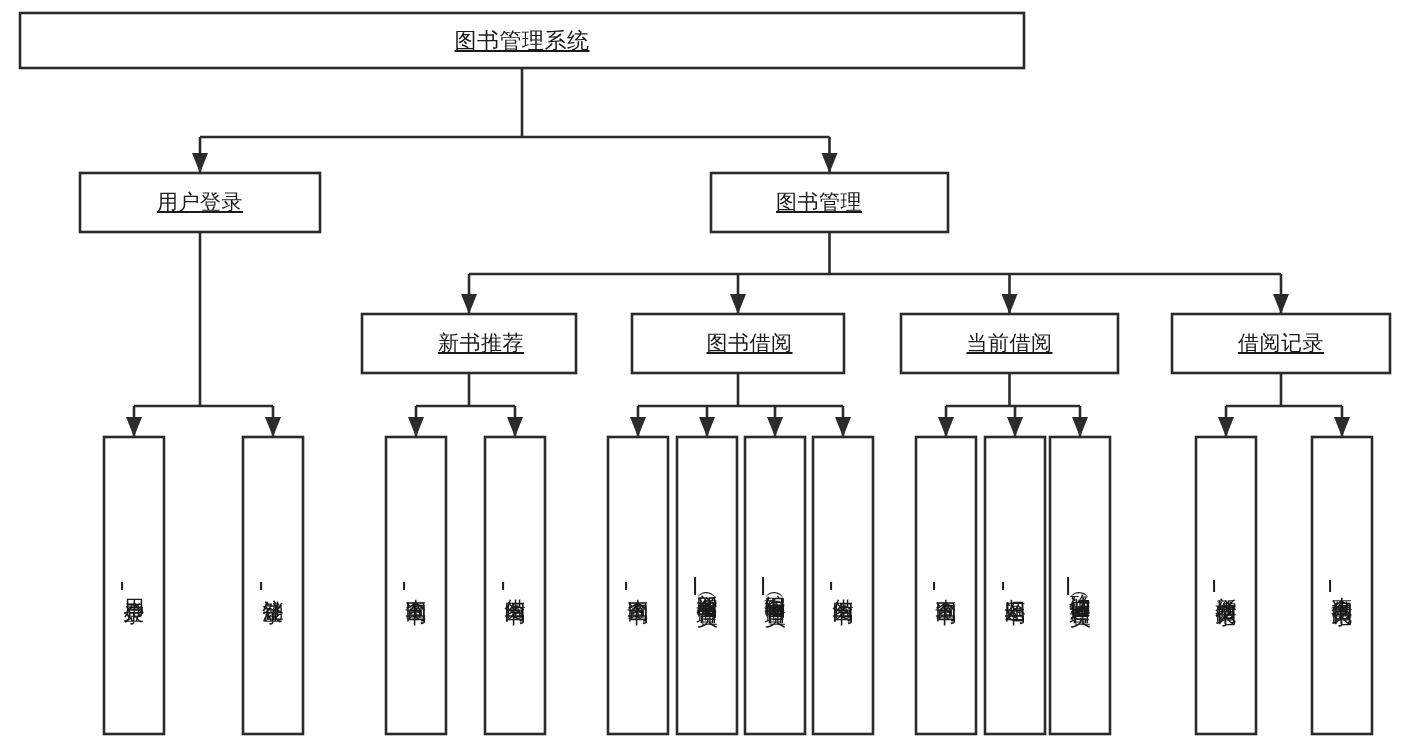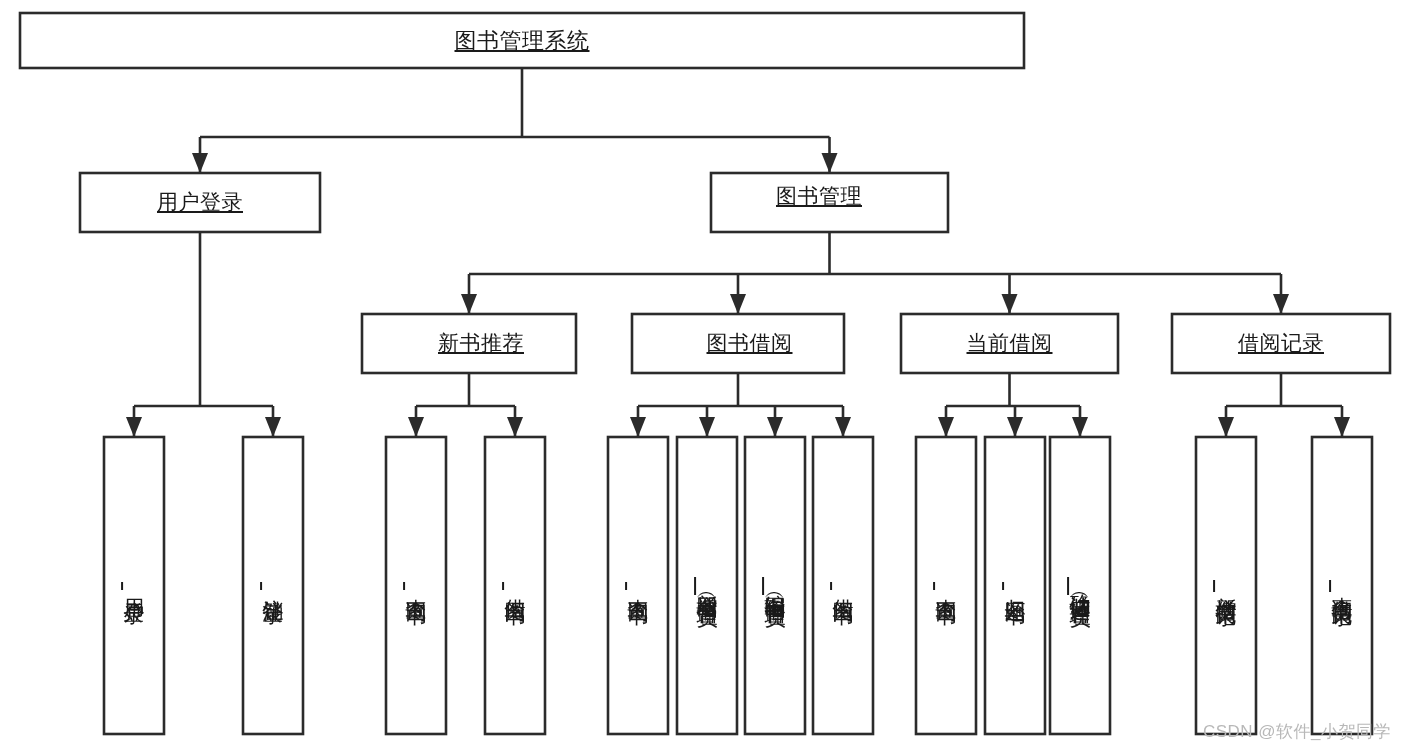--- a/index.html
+++ b/index.html
@@ -160,35 +160,34 @@
         <rect x="985" y="437" width="60" height="297" class="node-box"></rect>
         <rect x="1050" y="437" width="60" height="297" class="node-box"></rect>
         <rect x="1196" y="437" width="60" height="297" class="node-box"></rect>
         <rect x="1312" y="437" width="60" height="297" class="node-box"></rect>
       </g>
   </svg>
 
   <div id="labels-layer">
       <div class="node-label horizontal title" style="left: 20px; top: 13px; width: 1004px; height: 55px;">图书管理系统</div>
       <div class="node-label horizontal" style="left: 80px; top: 173px; width: 240px; height: 59px;">用户登录</div>
-      <div class="node-label horizontal" style="left: 711px; top: 167px; width: 216px; height: 59px;">图书管理</div>
+      <div class="node-label horizontal" style="left: 711px; top: 173px; width: 216px; height: 59px;">图书管理</div>
       <div class="node-label horizontal" style="left: 374px; top: 314px; width: 214px; height: 59px;">新书推荐</div>
       <div class="node-label horizontal" style="left: 632px; top: 314px; width: 235px; height: 59px;">图书借阅</div>
       <div class="node-label horizontal" style="left: 901px; top: 314px; width: 217px; height: 59px;">当前借阅</div>
       <div class="node-label horizontal" style="left: 1172px; top: 314px; width: 218px; height: 59px;">借阅记录</div>
       <div class="node-label vertical" style="left: 104px; top: 437px; width: 60px; height: 297px;">用户登录</div>
       <div class="node-label vertical" style="left: 243px; top: 437px; width: 60px; height: 297px;">注销登录</div>
       <div class="node-label vertical" style="left: 386px; top: 437px; width: 60px; height: 297px;">查询图书</div>
       <div class="node-label vertical" style="left: 485px; top: 437px; width: 60px; height: 297px;">借阅图书</div>
       <div class="node-label vertical" style="left: 608px; top: 437px; width: 60px; height: 297px;">查询图书</div>
       <div class="node-label vertical" style="left: 677px; top: 437px; width: 60px; height: 297px;">新增图书（管理员）</div>
       <div class="node-label vertical" style="left: 745px; top: 437px; width: 60px; height: 297px;">编辑图书（管理员）</div>
       <div class="node-label vertical" style="left: 813px; top: 437px; width: 60px; height: 297px;">借阅图书</div>
       <div class="node-label vertical" style="left: 916px; top: 437px; width: 60px; height: 297px;">查询图书</div>
       <div class="node-label vertical" style="left: 985px; top: 437px; width: 60px; height: 297px;">归还图书</div>
       <div class="node-label vertical" style="left: 1050px; top: 437px; width: 60px; height: 297px;">确认归还（管理员）</div>
       <div class="node-label vertical" style="left: 1196px; top: 437px; width: 60px; height: 297px;">新增借阅记录</div>
       <div class="node-label vertical" style="left: 1312px; top: 437px; width: 60px; height: 297px;">查询借阅记录</div>
     </div>
 
-  <div class="watermark">CSDN @软件_小贺同学</div>
 
 </div>
 
 </body></html>

